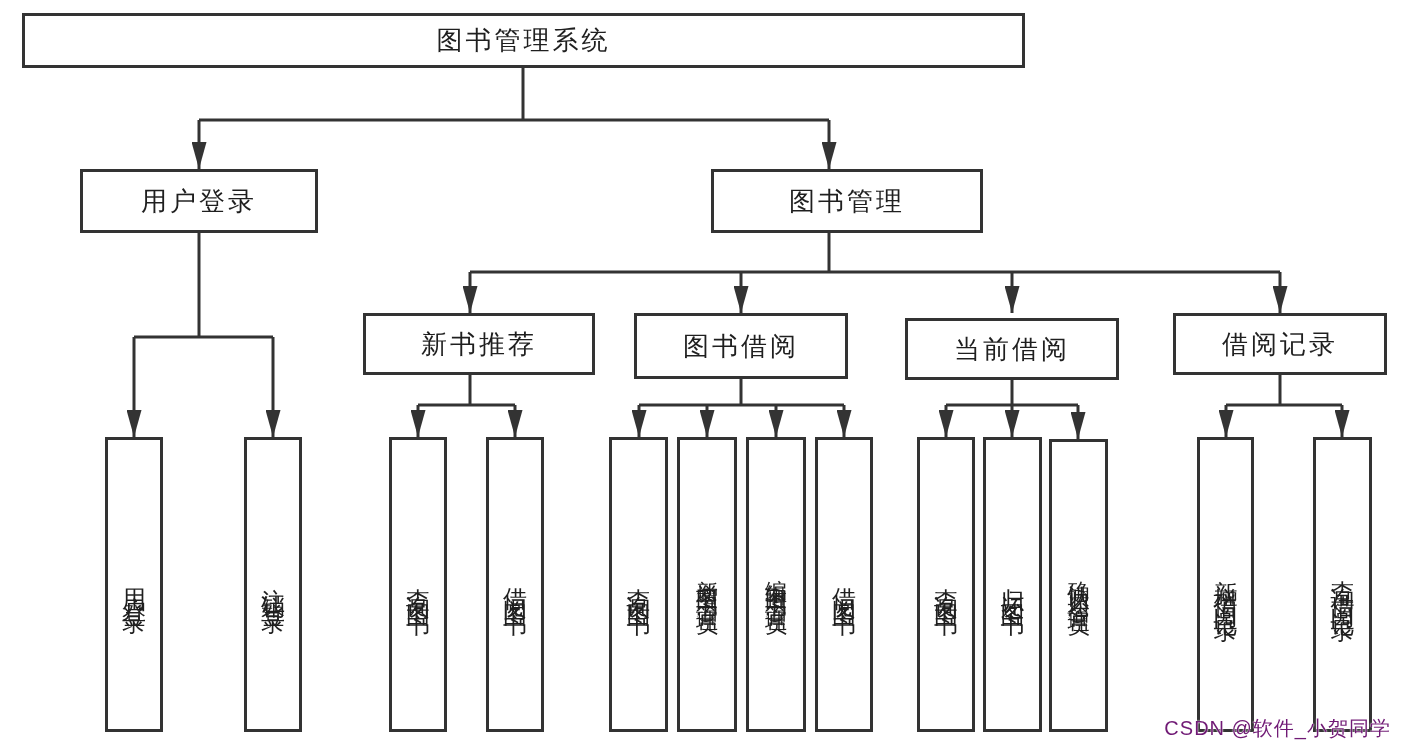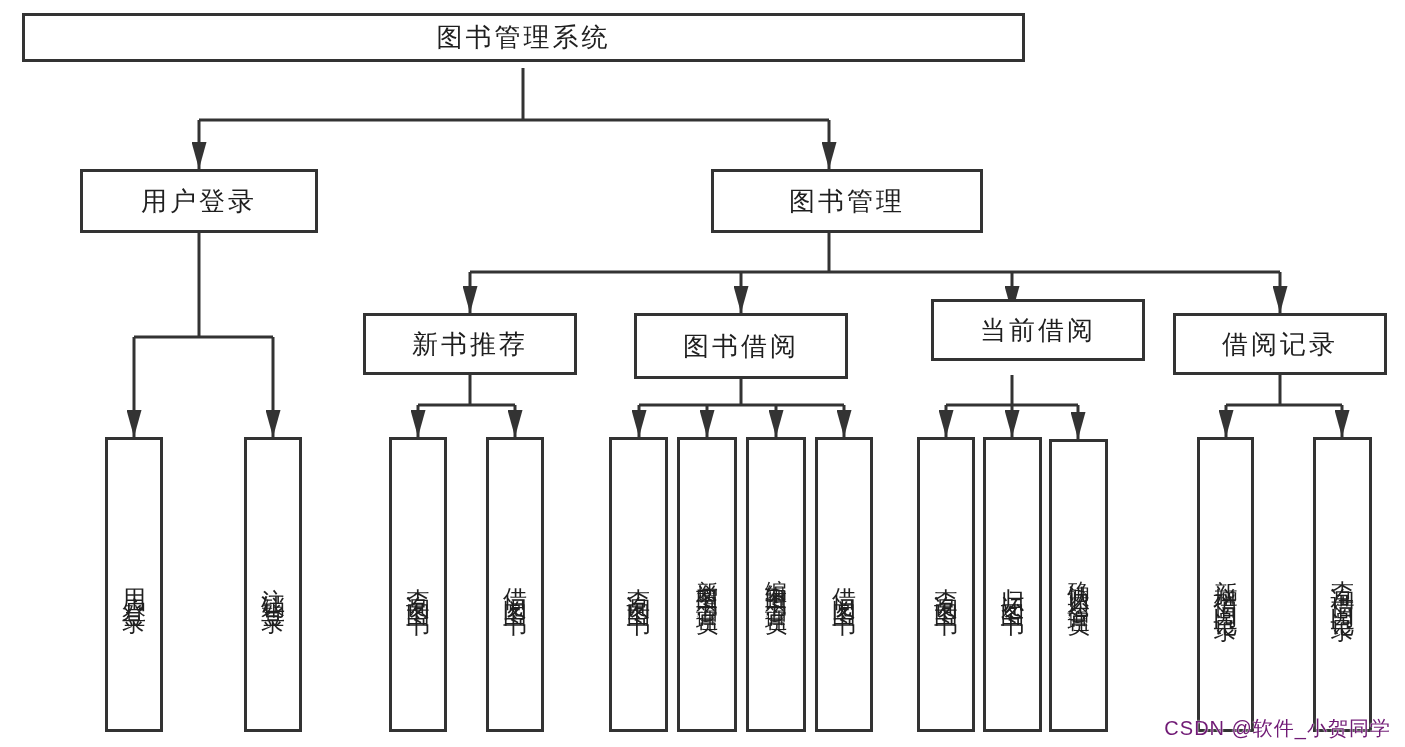--- a/index.html
+++ b/index.html
@@ -127,38 +127,38 @@
     </g>
 
     <g stroke="#333333" stroke-width="3" fill="none">
       <path d="M1280 375 V405"></path>
       <path d="M1226 405 H1342"></path>
       <path d="M1226 405 V437" marker-end="url(#arrow)"></path>
       <path d="M1342 405 V437" marker-end="url(#arrow)"></path>
     </g>
   </svg>
 
-  <div class="hbox" style="left:22px; top:13px; width:1003px; height:49px;">
+  <div class="hbox" style="left:22px; top:13px; width:1003px; height:55px;">
     <span>图书管理系统</span>
   </div>
 
   <div class="hbox" style="left:80px; top:169px; width:238px; height:64px;">
     <span>用户登录</span>
   </div>
   <div class="hbox" style="left:711px; top:169px; width:272px; height:64px;">
     <span>图书管理</span>
   </div>
 
-  <div class="hbox" style="left:363px; top:313px; width:214px; height:62px;">
+  <div class="hbox" style="left:363px; top:313px; width:232px; height:62px;">
     <span>新书推荐</span>
   </div>
   <div class="hbox" style="left:634px; top:313px; width:214px; height:66px;">
     <span>图书借阅</span>
   </div>
-  <div class="hbox" style="left:905px; top:299px; width:214px; height:62px;margin-left:26px;">
+  <div class="hbox" style="left:905px; top:318px; width:214px; height:62px;">
     <span>当前借阅</span>
   </div>
   <div class="hbox" style="left:1173px; top:313px; width:214px; height:62px;">
     <span>借阅记录</span>
   </div>
 
   <div class="vbox" style="left:105px;">
     <span class="vlabel">用户登录</span>
   </div>
   <div class="vbox" style="left:244px;">

